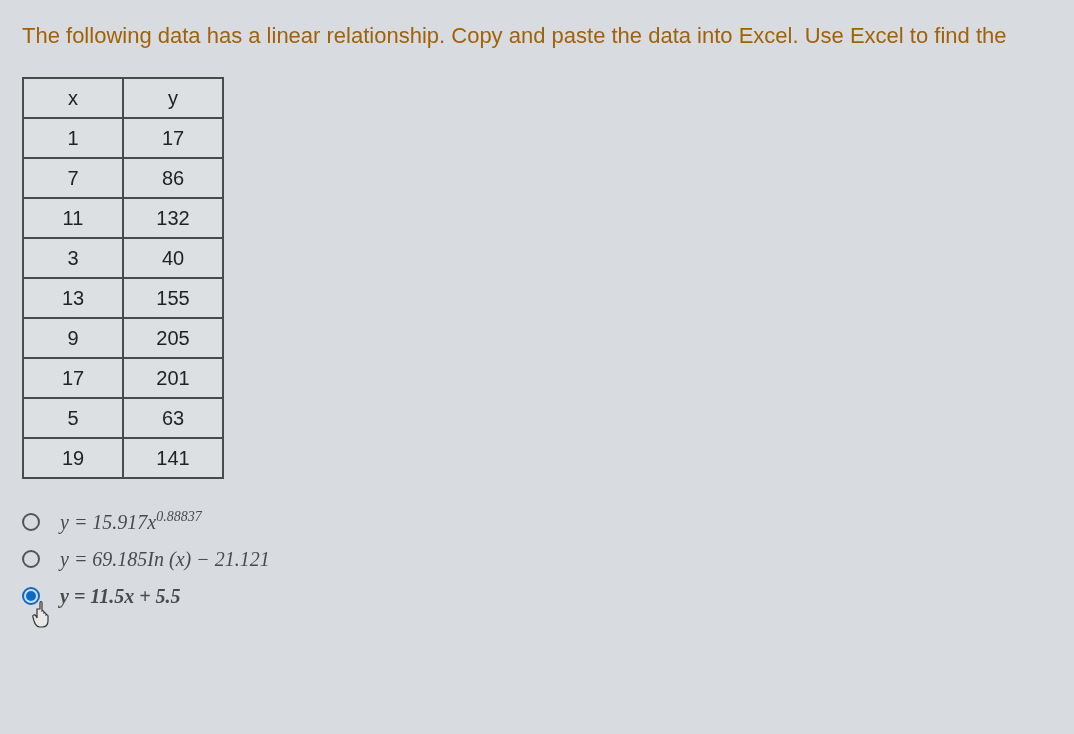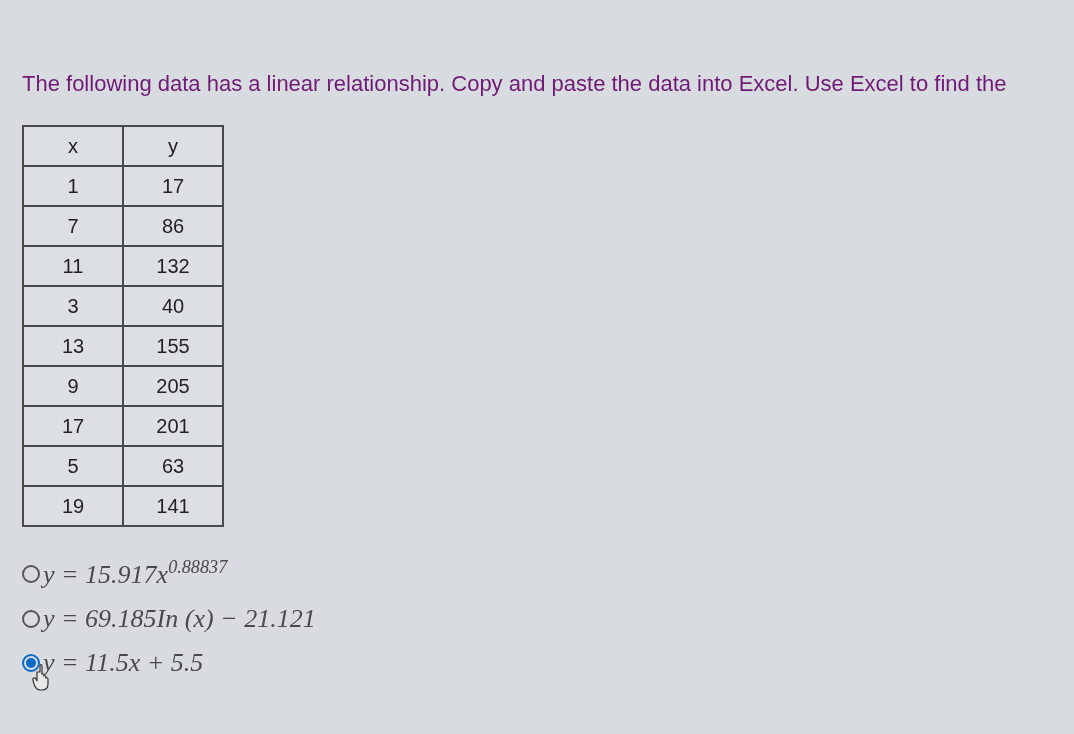--- a/index.html
+++ b/index.html
@@ -11,23 +11,22 @@
       font-family: Arial, Helvetica, sans-serif;
       background: #d8dce0;
       padding: 18px 22px;
       width: 1074px;
       height: 734px;
       color: #333;
     }
     .question-text {
       font-size: 22px;
       line-height: 1.6;
-      color: #701a75;
+      color: #a16207;
       margin-bottom: 24px;
-      margin-top: 48px;
     }
     .data-table {
       border-collapse: collapse;
       margin-bottom: 30px;
     }
     .data-table th,
     .data-table td {
       border: 2px solid #4a4a4a;
       width: 100px;
       height: 40px;
@@ -41,22 +40,22 @@
     }
     .options {
       display: flex;
       flex-direction: column;
       gap: 14px;
       margin-top: 10px;
     }
     .option {
       display: flex;
       align-items: center;
-      gap: 3px;
-      font-size: 26px;
+      gap: 20px;
+      font-size: 20px;
       color: #4a4a4a;
       position: relative;
     }
     .radio {
       width: 18px;
       height: 18px;
       border: 2px solid #555;
       border-radius: 50%;
       display: inline-block;
       background: #d8dce0;
@@ -85,20 +84,21 @@
       vertical-align: super;
     }
     .cursor-hand {
       position: absolute;
       left: 8px;
       top: 14px;
       pointer-events: none;
     }
     .option-3-wrap {
       position: relative;
+      font-weight: bold;
     }
   </style>
 </head>
 <body>
 
 <div class="question-text">
   <span>The following data has a linear relationship. Copy and paste the data into Excel. Use Excel to find the</span><br>
 </div>
 
 <table class="data-table">

